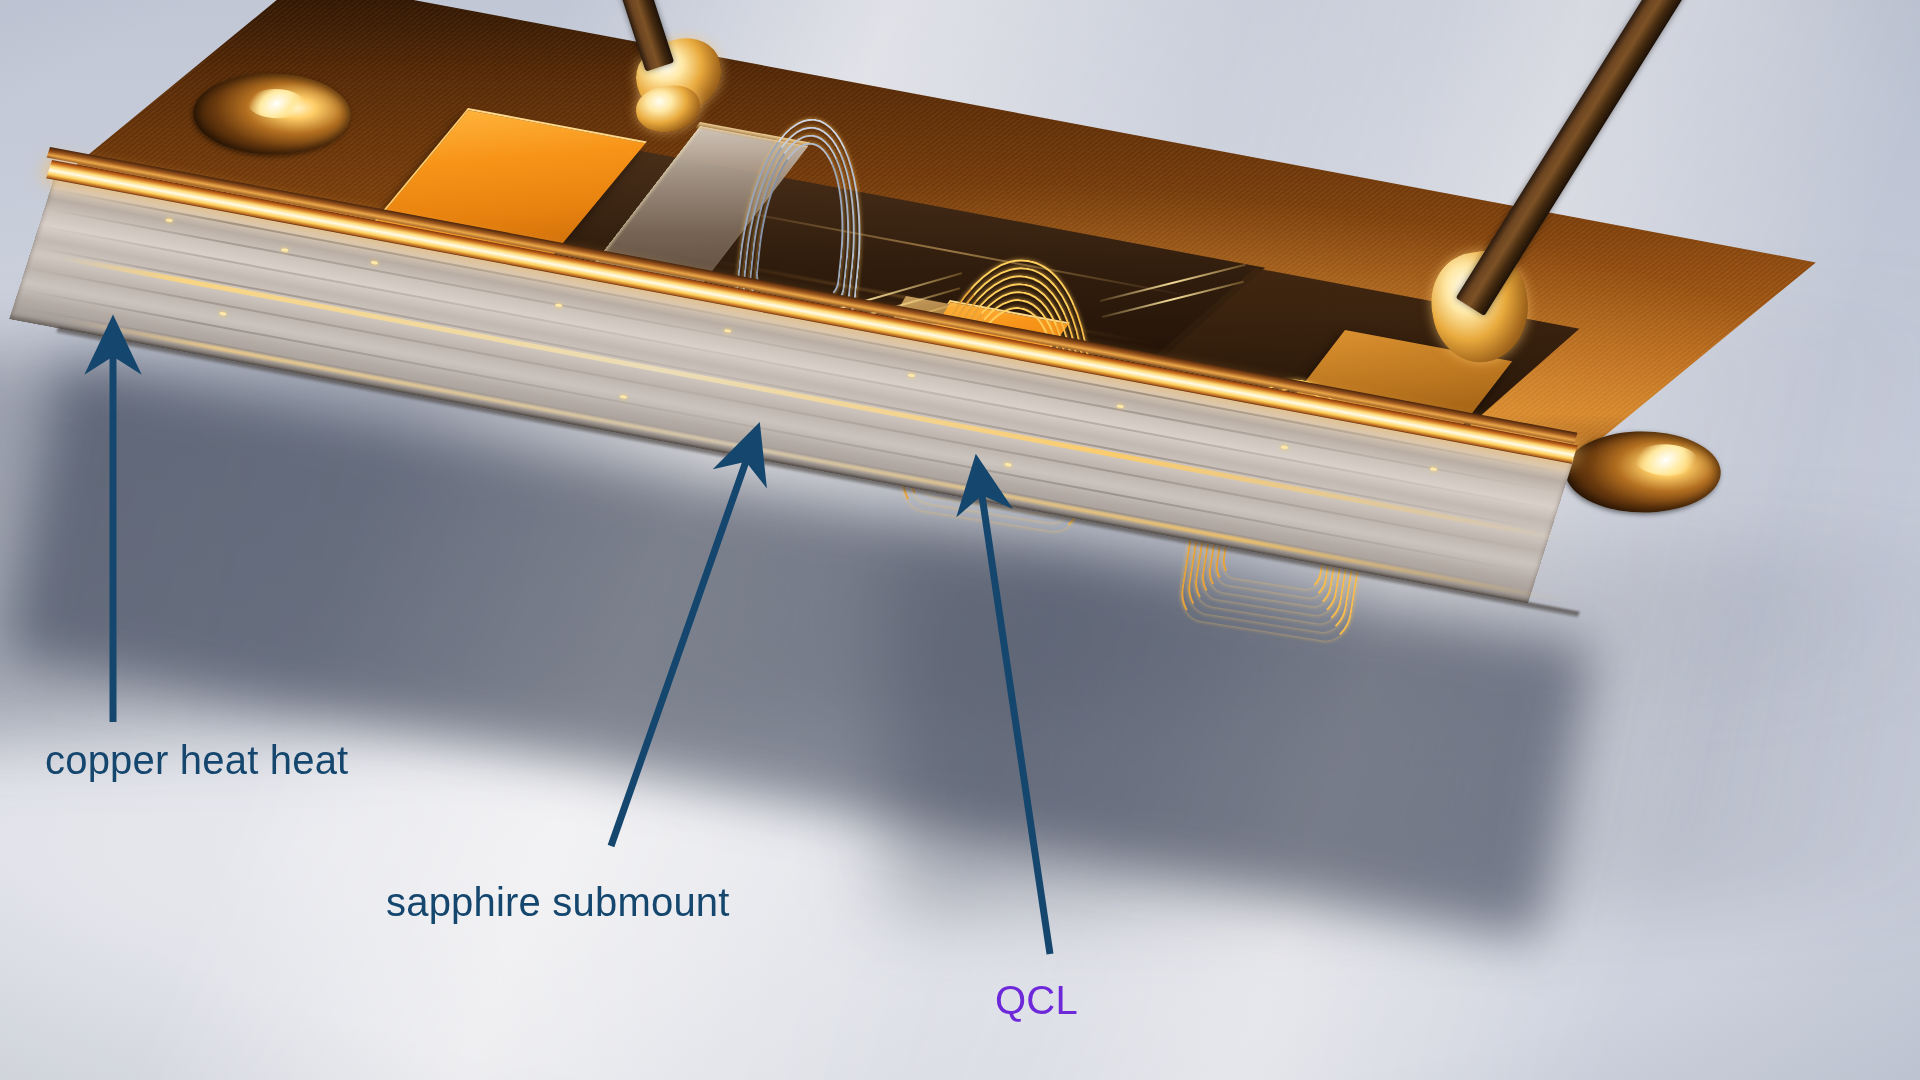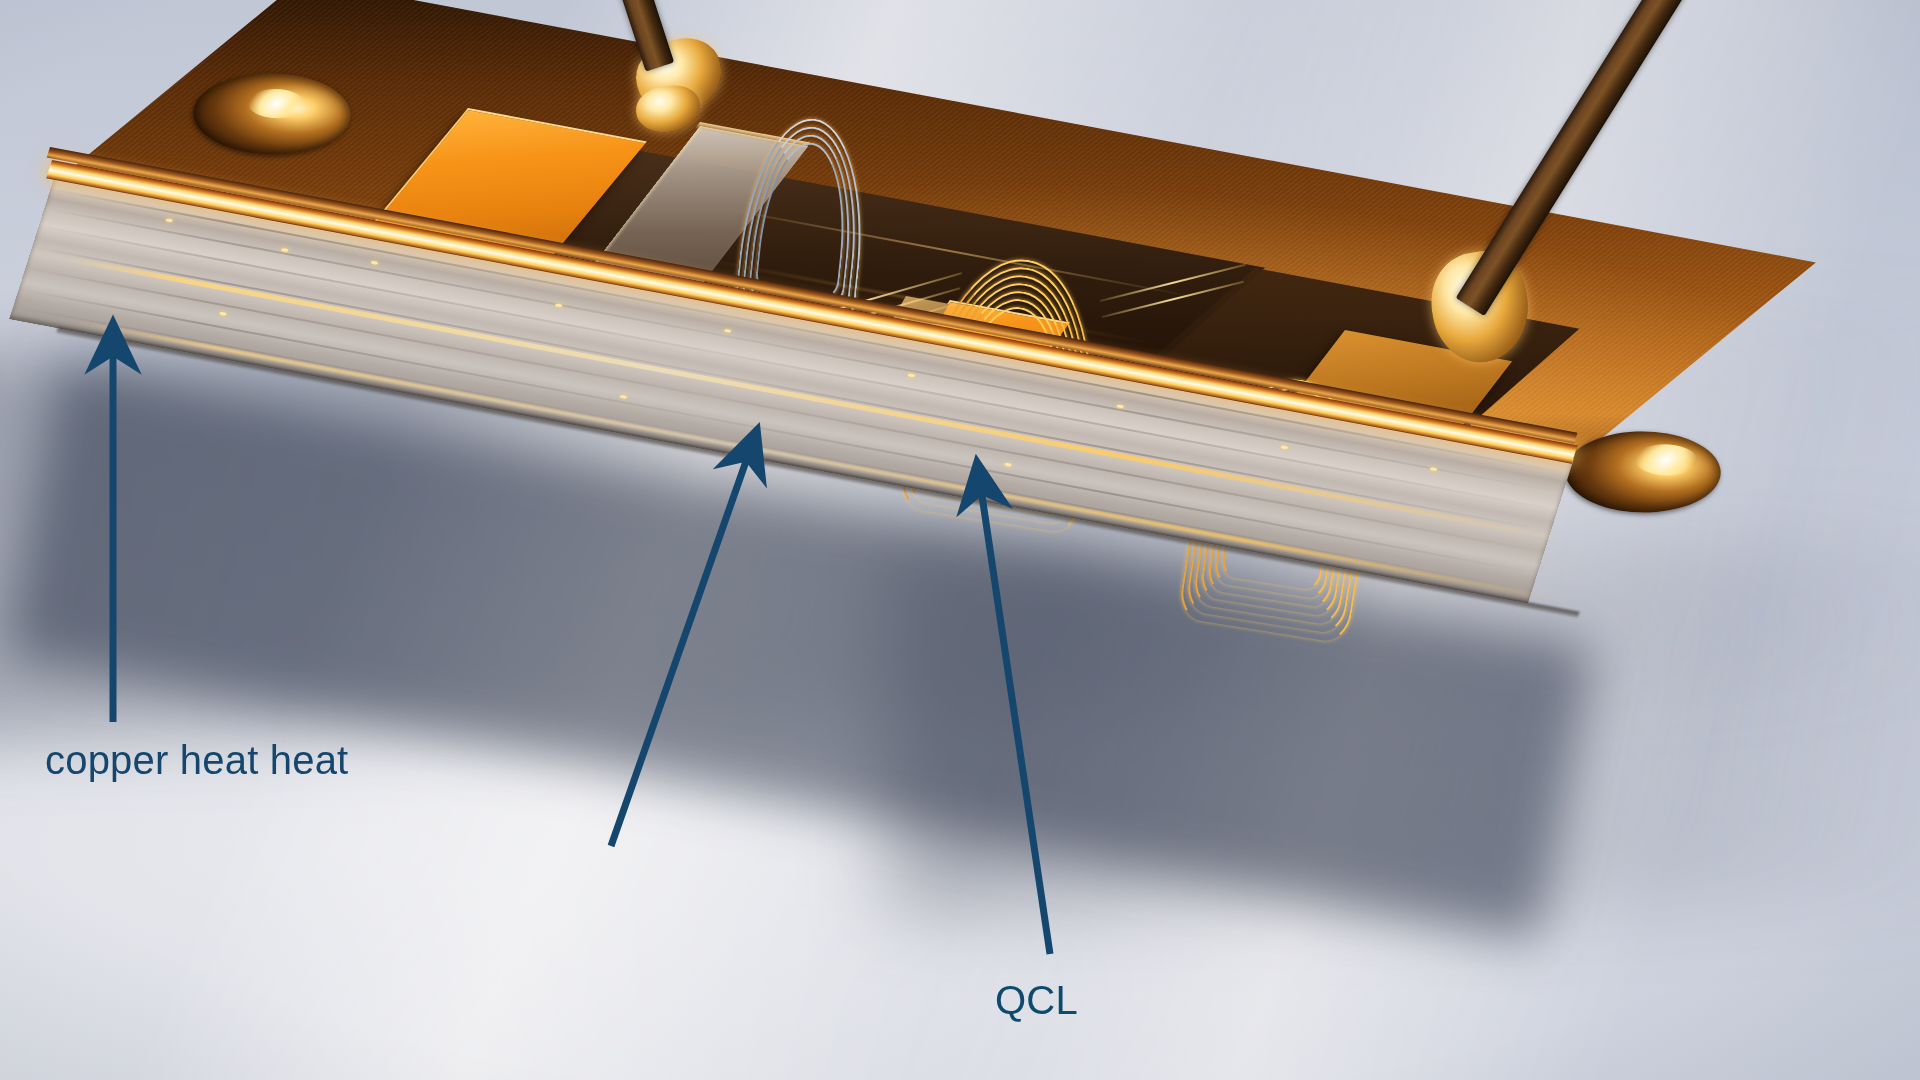--- a/index.html
+++ b/index.html
@@ -389,16 +389,17 @@
         <marker id="ah" markerWidth="9" markerHeight="9" refX="7.4" refY="4.5" orient="auto" markerUnits="strokeWidth">
           <path d="M0,0.4 L8.6,4.5 L0,8.6 L2.6,4.5 Z" fill="#14466e"></path>
         </marker>
       </defs>
       <line id="arrow-0" stroke="#14466e" stroke-width="7" marker-end="url(#ah)" x1="113" y1="722" x2="113" y2="323"></line>
       <line id="arrow-1" stroke="#14466e" stroke-width="7" marker-end="url(#ah)" x1="611" y1="846" x2="757" y2="430"></line>
       <line id="arrow-2" stroke="#14466e" stroke-width="7" marker-end="url(#ah)" x1="1050" y1="954" x2="977" y2="462"></line>
     </svg>
 
     <div class="anno-label" id="label-0" style="left: 45px; top: 740px; color: rgb(20, 70, 110);">copper heat heat</div>
-    <div class="anno-label" id="label-2" style="left: 995px; top: 980px; color: #0c4a6e;">QCL</div>
+    <div class="anno-label" id="label-1" style="left: 386px; top: 882px; color: rgb(20, 70, 110);">sapphire submount</div>
+    <div class="anno-label" id="label-2" style="left: 995px; top: 980px; color: #6d28d9;">QCL</div>
   </div>
 
 </div>
 
 </body></html>

